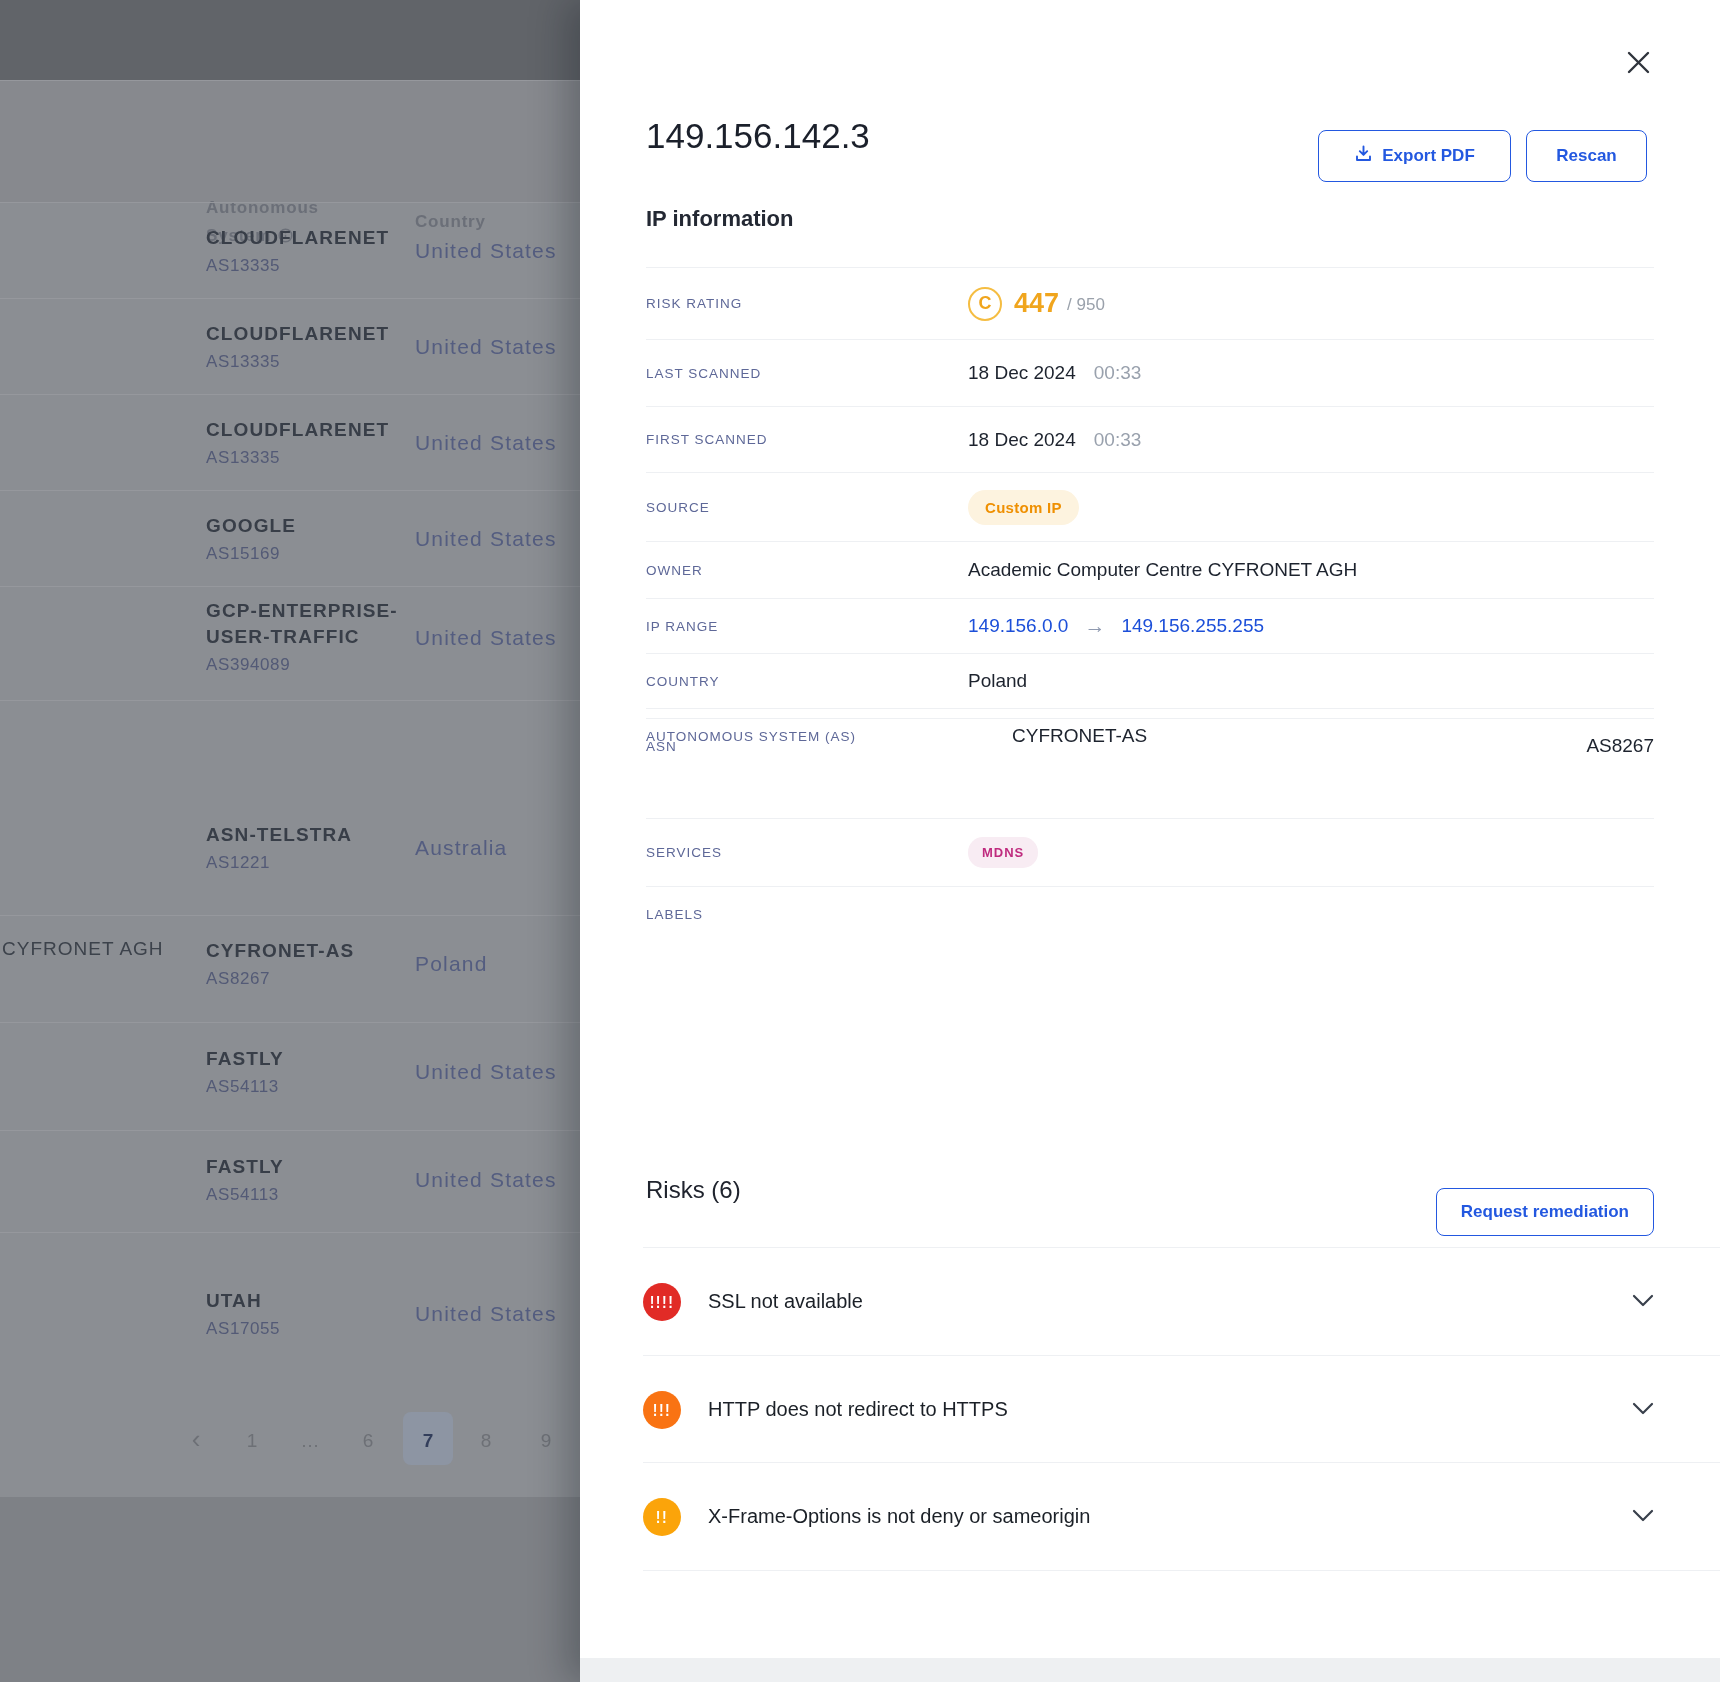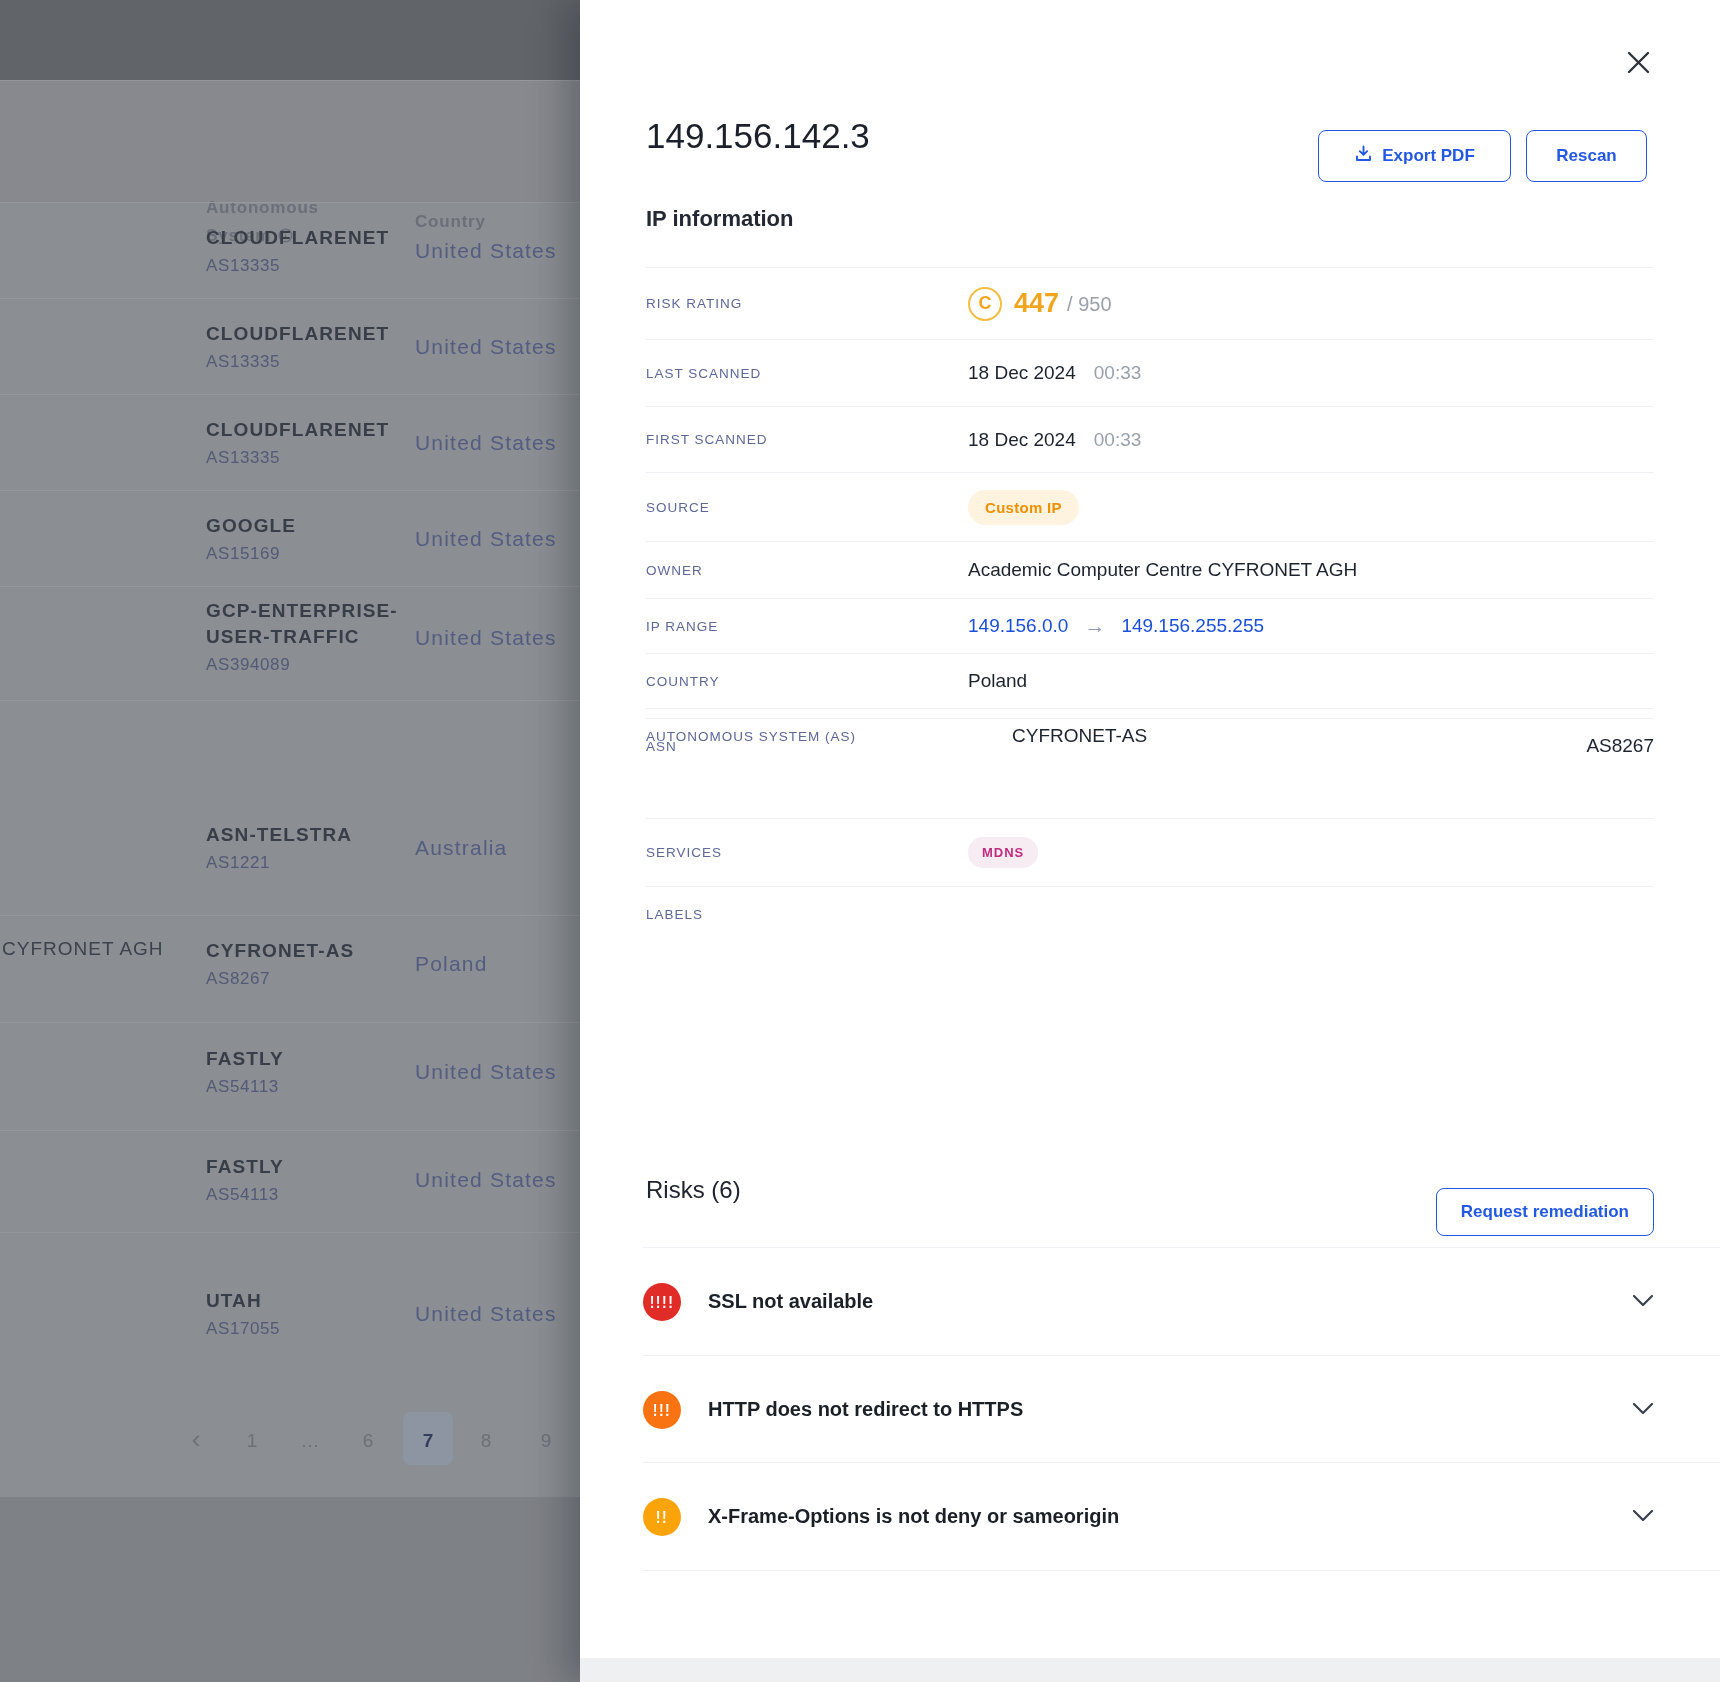--- a/index.html
+++ b/index.html
@@ -41,36 +41,36 @@
 
   .info-row { position:absolute; left:66px; right:66px; border-top:1px solid #eef0f3;
               display:flex; align-items:center; }
   .info-label { width:322px; flex:none; font-size:13.5px; font-weight:500; color:#5e6898; letter-spacing:1px; }
   .info-value { font-size:19px; color:#1d232e; }
   .info-time  { font-size:19px; color:#99a1ad; margin-left:18px; }
   .rating-wrap { display:flex; align-items:center; }
   .grade-ring { width:34px; height:34px; border-radius:50%; border:2px solid #f5bd42; color:#f0a51d;
                 font-size:18px; font-weight:600; display:flex; align-items:center; justify-content:center; }
   .score { font-size:27px; font-weight:600; color:#f0a51d; margin-left:12px; }
-  .denom { font-size:20px; color:#9aa1ab; margin-left:8px; margin-top:2px; }
+  .denom { font-size:17px; color:#9aa1ab; margin-left:8px; margin-top:2px; }
   .pill-source { background:#fdf3df; color:#ef9002; font-size:15px; font-weight:700; letter-spacing:.3px;
                  padding:9px 17px; border-radius:18px; }
   .pill-service { background:#f8ecf3; color:#bf2b7e; font-size:13px; font-weight:700; letter-spacing:1px;
                   padding:8px 14px; border-radius:15px; }
   .ip-link { color:#1c4fd9; font-size:19px; font-weight:500; text-decoration:none; }
   .ip-arrow { color:#8f9ab0; font-size:21px; margin:0 16px; }
 
   .risks-heading { position:absolute; left:66px; top:1176px; font-size:24px; font-weight:500; color:#20242e; }
   .btn-request { position:absolute; right:66px; top:1168px; height:48px; padding:0 24px;margin-top:20px; }
   .risk-row { position:absolute; left:63px; right:0; height:108px; padding-right:66px;
               border-top:1px solid #eef0f3; display:flex; align-items:center; cursor:pointer; }
   .risk-icon { width:38px; height:38px; border-radius:50%; flex:none; margin-right:27px;
                display:flex; align-items:center; justify-content:center; }
   .risk-marks { color:#fff; font-size:14px; font-weight:700; letter-spacing:1.5px; transform:scaleY(1.15); }
-  .risk-title { font-size:20px; font-weight:700; color:#1b2027; }
+  .risk-title { font-size:20px; font-weight:400; color:#1b2027; }
   .risk-chev { margin-left:auto; }
   .panel-divider { position:absolute; left:63px; right:0; height:1px; background:#eef0f3; }
   .panel-bottom-band { position:absolute; left:0; right:0; top:1658px; height:24px; background:#eef0f2; }
 </style>
 </head>
 <body>
 
 <div class="stage">
 
   <div class="backdrop">

